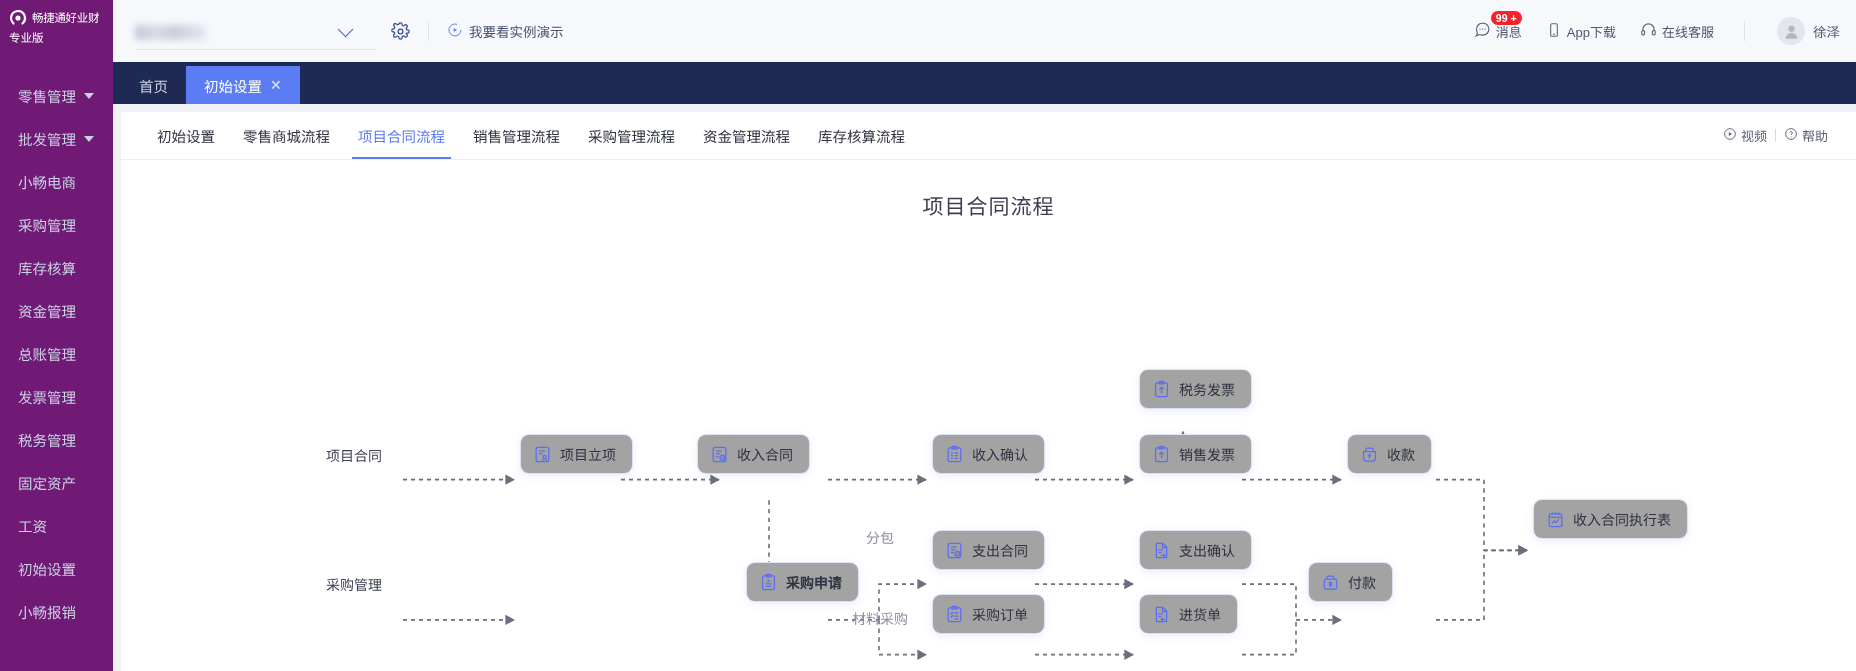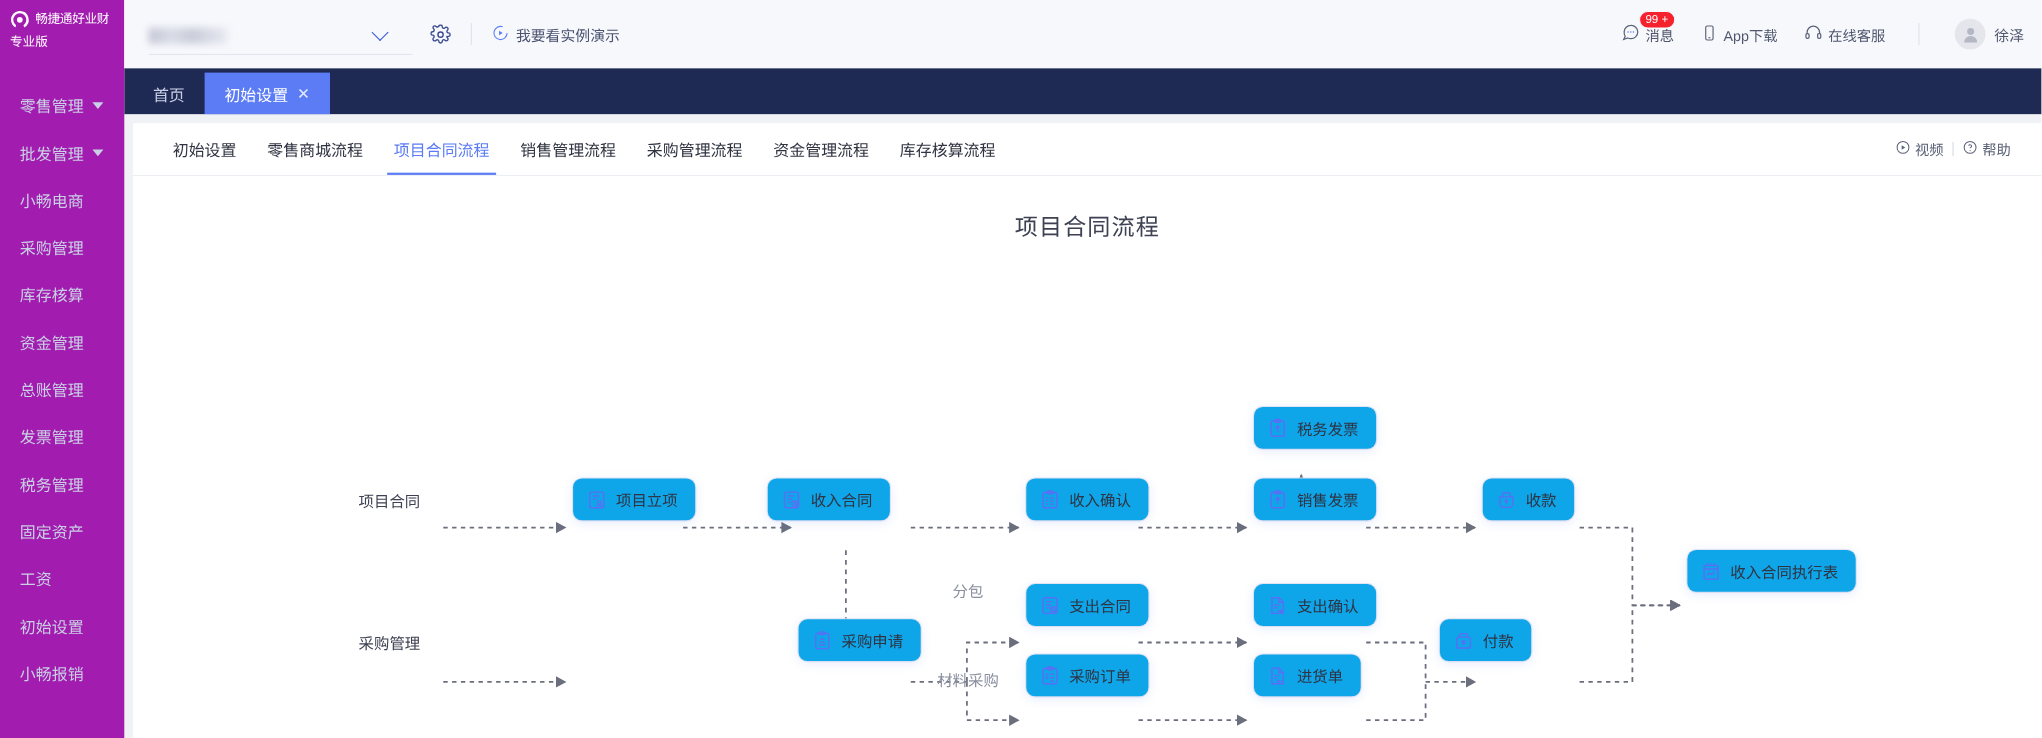--- a/index.html
+++ b/index.html
@@ -5,21 +5,21 @@
   * { box-sizing: border-box; margin: 0; padding: 0; }
   html, body {
     width: 1856px; height: 671px;
     font-family: "Liberation Sans", "DejaVu Sans", sans-serif;
     background: #ffffff; overflow: hidden;
   }
   .app { position: relative; width: 1856px; height: 671px; display: flex; }
 
   
   .sidebar {
-    width: 113px; height: 671px; background: #a21caf;
+    width: 113px; height: 671px; background: #701a75;
     flex: 0 0 113px; position: relative; overflow: hidden;
   }
   .brand {
     height: 62px; padding: 8px 6px 0 8px; position: relative;
   }
   .brand-row { display: flex; align-items: center; gap: 4px; }
   .brand-logo { width: 20px; height: 20px; flex: 0 0 20px; }
   .brand-name {
     font-size: 11.5px; color: #ffffff; white-space: nowrap;
     letter-spacing: -0.3px; line-height: 20px;
@@ -71,21 +71,21 @@
   .topbar-spacer { flex: 1; }
   .tb-right { display: flex; align-items: center; gap: 0; }
   .tb-action {
     display: flex; align-items: center; gap: 5px; font-size: 13px;
     color: #50586f; cursor: pointer; position: relative;
     padding: 0 12px; white-space: nowrap;
   }
   .badge {
     position: absolute; top: -11px; left: 28px; background: #f5222d;
     color: #fff; font-size: 10.5px; line-height: 15px; height: 16px;
-    border-radius: 8px; padding: 0 5px; font-weight: normal;
+    border-radius: 8px; padding: 0 5px; font-weight: bold;
     border: 1.5px solid #f7f8fc;
   }
   .avatar {
     width: 28px; height: 28px; border-radius: 50%; background: #e4e6ec;
     display: flex; align-items: center; justify-content: center;
     margin: 0 8px 0 14px; flex: 0 0 28px;
   }
   .user-name { font-size: 13.5px; color: #50586f; white-space: nowrap; }
 
   
@@ -135,21 +135,21 @@
   
   .flowarea { flex: 1; position: relative; overflow: hidden; }
   .flow-title {
     position: absolute; left: 0; right: 0; top: 30px; text-align: center;
     font-size: 21px; color: #3d4152; letter-spacing: 1px;
   }
   .canvas { position: absolute; inset: 0; }
   .svg-layer { position: absolute; inset: 0; width: 100%; height: 100%; }
 
   .node {
-    position: absolute; height: 38px; background: #0ea5e9;
+    position: absolute; height: 38px; background: #a3a3a3;
     border-radius: 8px; display: flex; align-items: center;
     padding: 0 16px 0 12px; gap: 8px; cursor: pointer;
     box-shadow: 0 2px 10px rgba(91,124,245,0.16), 0 0 0 1px rgba(228,231,243,0.9);
     white-space: nowrap;
   }
   .node-label { font-size: 14px; color: #2f3342; }
   .node-ico { width: 19px; height: 19px; flex: 0 0 19px; display: block; }
 
   .rowlabel {
     position: absolute; font-size: 14px; color: #3d4152; white-space: nowrap;
@@ -499,21 +499,21 @@
                     <line x1="4" y1="9.2" x2="20" y2="9.2"></line>
                     <line x1="8" y1="3" x2="8" y2="6"></line>
                     <line x1="12" y1="3" x2="12" y2="6"></line>
                     <line x1="16" y1="3" x2="16" y2="6"></line>
                     <path d="M7.6 16.8l2.6-3 2.4 2 3.6-4"></path>
                   </svg>
               </span>
               <span class="node-label">收入合同执行表</span>
             </div>
 
-            <div class="node" style="left:605px; top:403px;">
+            <div class="node" style="left:626px; top:403px;font-weight:bold;">
               <span class="node-ico">
                 <svg viewBox="0 0 24 24" fill="none" stroke="#5b6ef5" stroke-width="1.6">
                     <rect x="4.5" y="3.5" width="15" height="17.5" rx="2.2"></rect>
                     <rect x="9" y="1.8" width="6" height="3.2" rx="1"></rect>
                     <path d="M12 8.2l2.6 2.8h-5.2z" fill="#5b6ef5" stroke="none"></path>
                     <line x1="8.4" y1="13.6" x2="15.6" y2="13.6"></line>
                     <line x1="8.4" y1="16.8" x2="15.6" y2="16.8"></line>
                   </svg>
               </span>
               <span class="node-label">采购申请</span>

